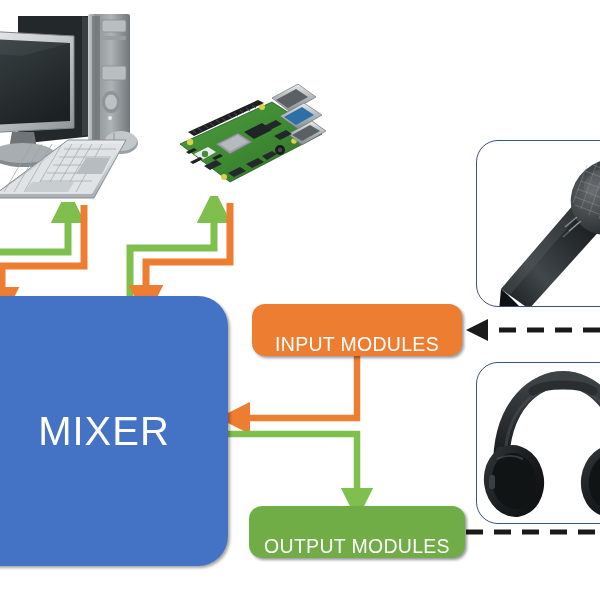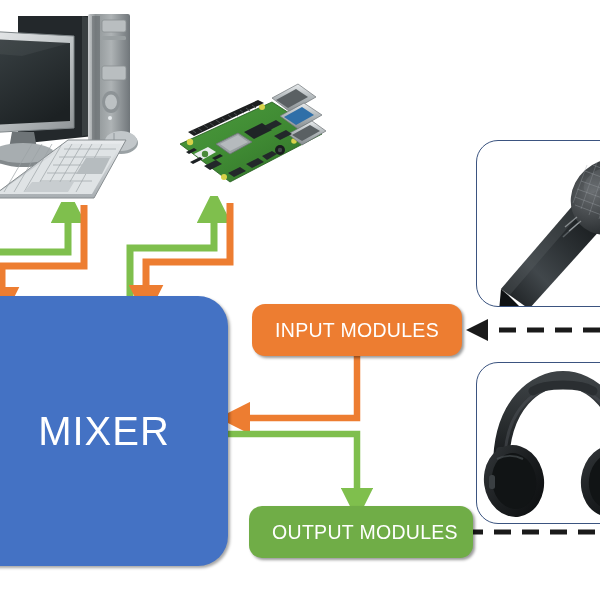--- a/index.html
+++ b/index.html
@@ -41,21 +41,21 @@
     font-size: 40px;
     letter-spacing: 1px;
     white-space: nowrap;
     transform: translateX(36px);
   }
 
   
   .module-box {
     position: absolute;
     display: flex;
-    align-items: center;
+    align-items: flex-end;
     justify-content: center;
     border-radius: 13px;
     box-shadow: 2px 2px 3px rgba(0,0,0,0.4);
   }
   .module-label {
     color: #ffffff;
     font-size: 19.5px;
     letter-spacing: 0.3px;
     white-space: nowrap;
   }
@@ -65,21 +65,20 @@
     width: 210px;
     height: 52px;
     background: #ED7D31;
   }
   #output-modules-box {
     left: 249px;
     top: 506px;
     width: 216px;
     height: 52px;
     background: #70AD47;
-    padding-left: 8px;
   }
 
   
   .device-frame {
     position: absolute;
     border: 1.6px solid #3B5480;
     border-radius: 22px;
     background: #ffffff;
     overflow: hidden;
   }

